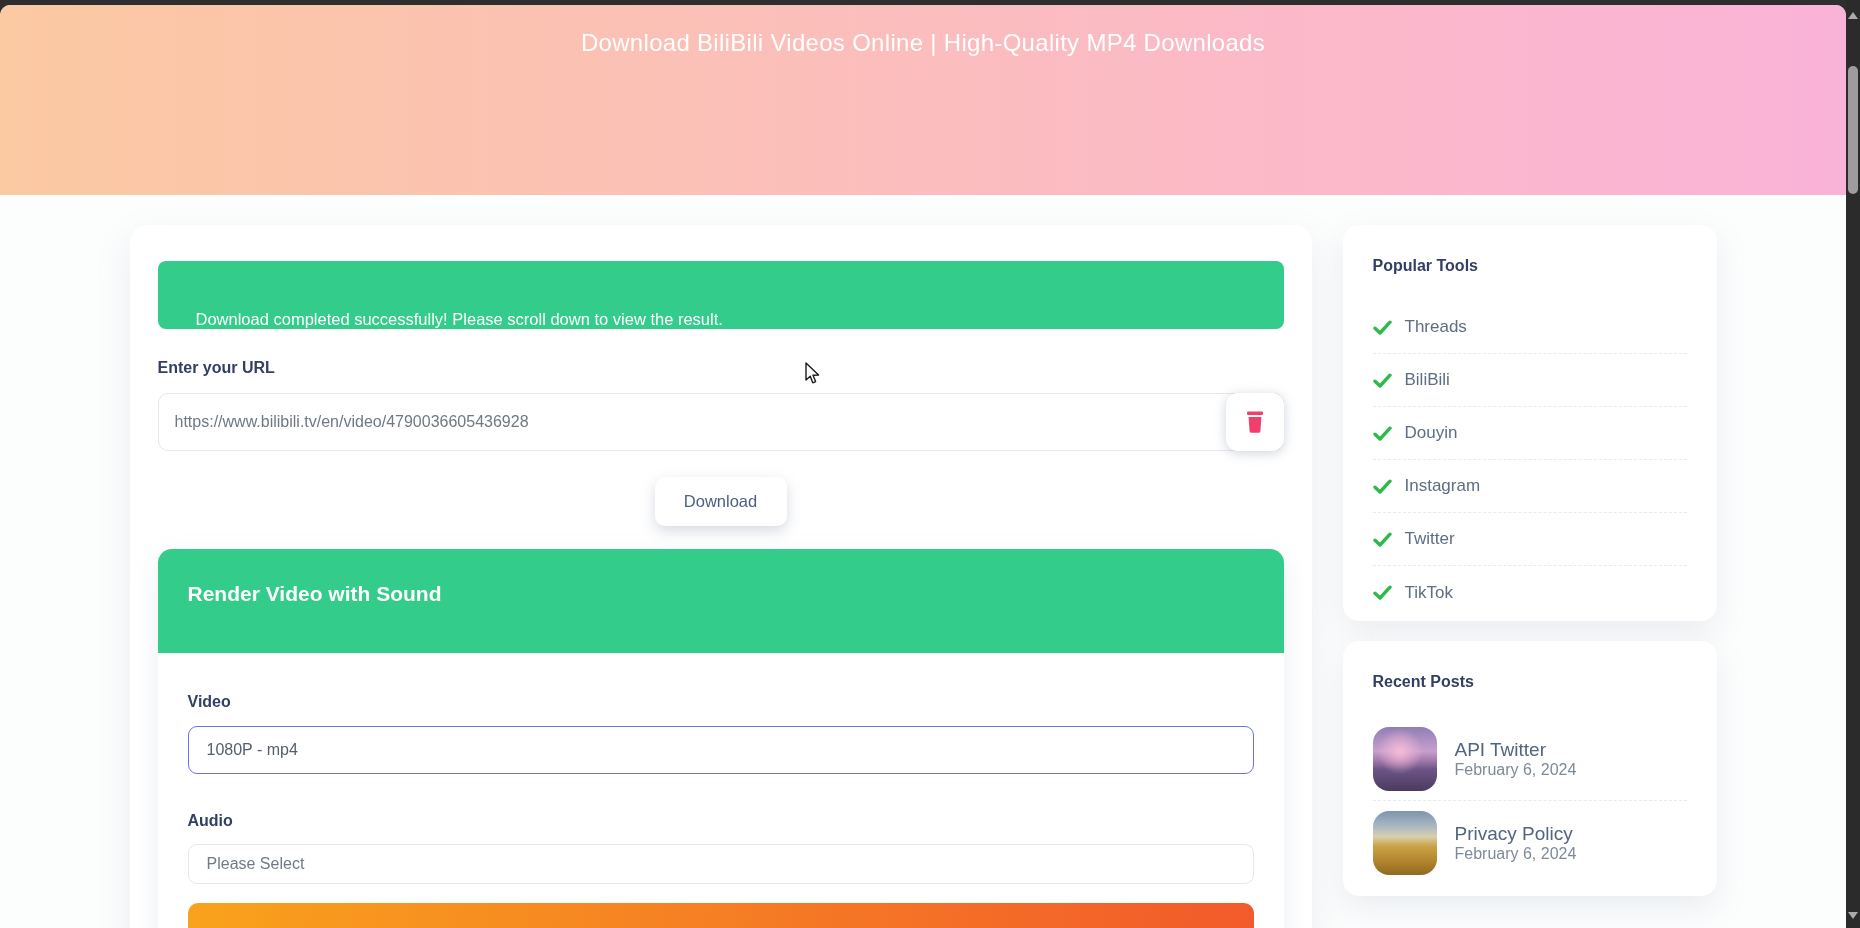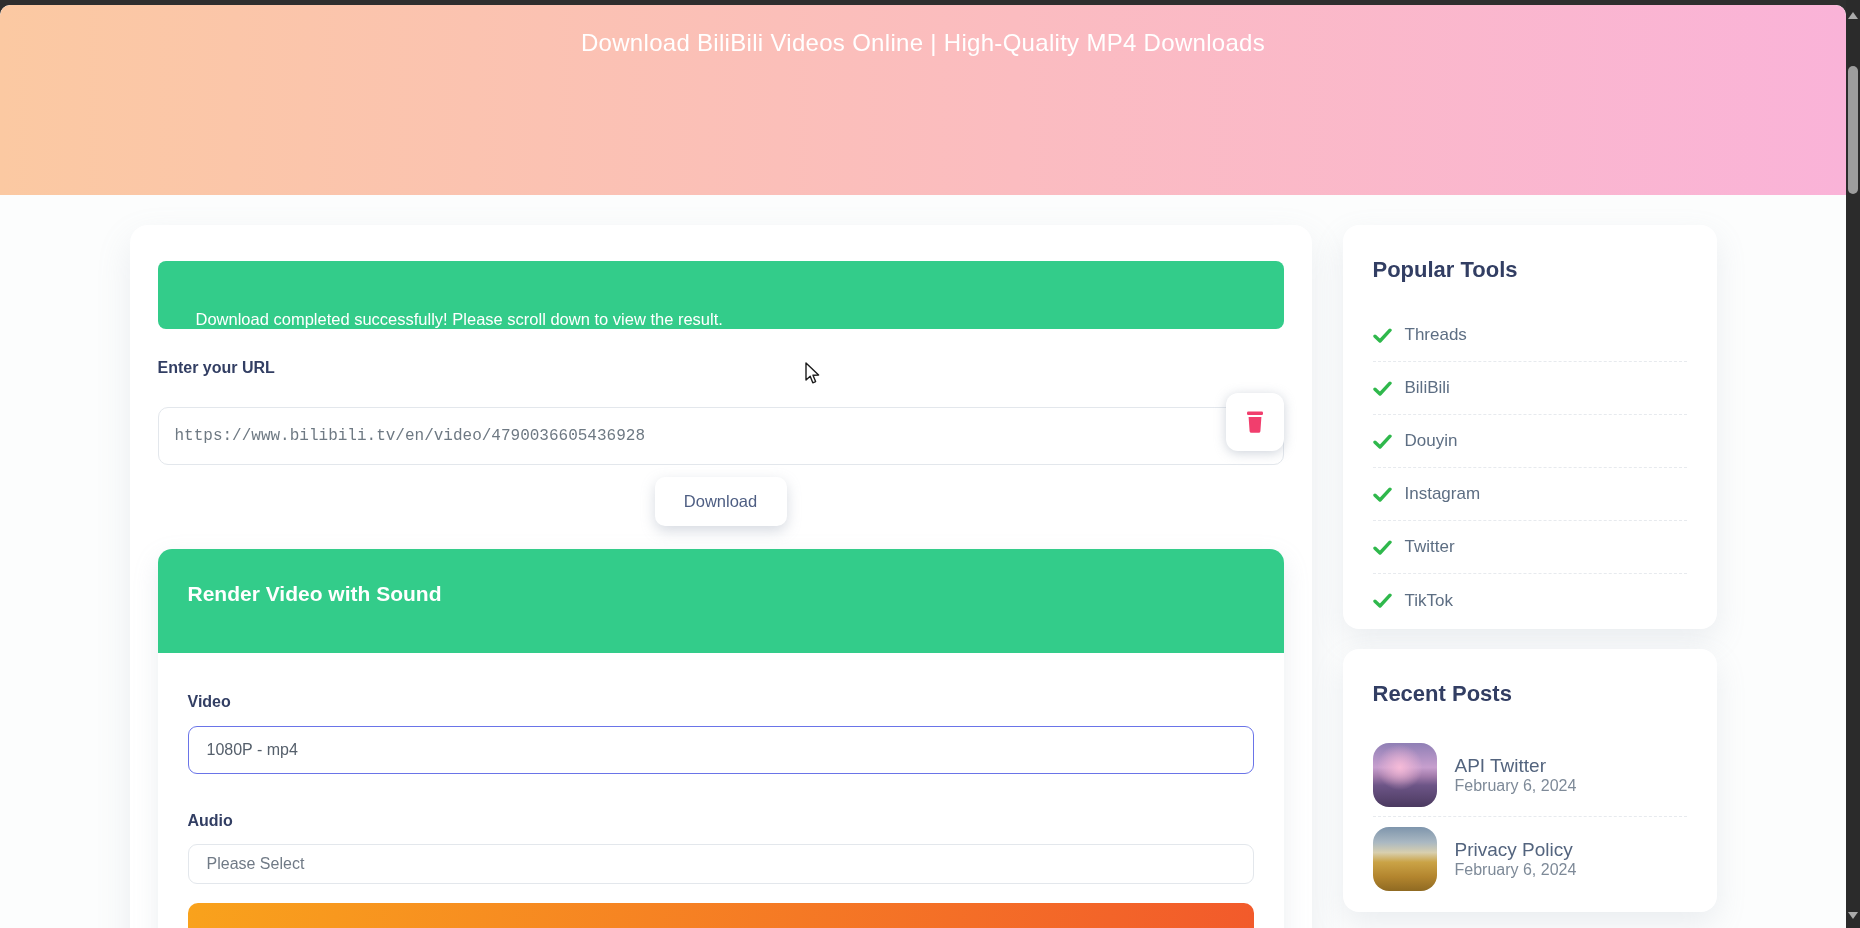--- a/index.html
+++ b/index.html
@@ -21,21 +21,21 @@
                box-shadow:0 14px 34px rgba(146,158,176,.16); }
 
   .alert-success { height:68px; border-radius:8px; background:var(--success,#33cc8a);
                    display:flex; align-items:flex-end; padding:0 38px; color:#fff; font-size:16.5px; }
 
   .field-label { display:block; margin-top:30px; font-size:16px; font-weight:700; color:var(--heading_navy,#323e63); }
 
   .url-row { position:relative; margin-top:16px; height:58px; }
   .url-input { width:100%; height:58px; border:1px solid var(--input_border,#e3e7ec); border-radius:10px;
                padding:0 72px 0 16px; font-size:16px; color:var(--input_text,#6e7983); background:#fff; outline:none;
-               font-family:Liberation Mono, monospace;margin-top:14px; }
+               font-family:Liberation Sans, sans-serif; }
   .clear-btn { position:absolute; right:0; top:0; width:58px; height:58px; background:#fff; border:none;
                border-radius:12px; box-shadow:0 2px 12px rgba(146,158,176,.45); cursor:pointer;
                display:flex; align-items:center; justify-content:center; }
 
   .dl-row { text-align:center; margin-top:26px; }
   .download-btn { width:132px; height:49px; border:none; border-radius:10px; background:#fff; cursor:pointer;
                   box-shadow:0 5px 14px rgba(146,158,176,.38); color:#4e5e83; font-size:16.5px; font-family:inherit; }
 
   .render-card { margin-top:23px; border-radius:14px; overflow:hidden; box-shadow:0 10px 26px rgba(146,158,176,.18); }
   .render-head { height:104px; background:var(--success,#33cc8a); display:flex; align-items:center; padding:0 30px 14px; }
@@ -49,21 +49,21 @@
   .audio-label { margin-top:38px !important; }
   .render-btn { margin-top:19px; width:100%; height:58px; border:none; border-radius:10px; cursor:pointer;
                 background:linear-gradient(98deg, var(--btn_orange_start,#f9a21c) 0%, var(--btn_orange_end,#f25a2b) 100%);
                 display:flex; justify-content:center; align-items:flex-start; padding-top:20px; }
 
   
   .sidebar { width:374px; }
   .side-card { background:#fff; border-radius:16px; box-shadow:0 12px 30px rgba(146,158,176,.16); }
   .card-tools { padding:32px 30px 2px; }
   .card-posts { margin-top:20px; padding:32px 30px 12px; }
-  .side-heading { font-size:22px; font-weight:700; color:var(--heading_navy,#323e63); }
+  .side-heading { font-size:16px; font-weight:700; color:var(--heading_navy,#323e63); }
   .tool-list { list-style:none; margin-top:26px; }
   .tool-item { display:flex; align-items:center; gap:13px; height:53px; font-size:17px;
                color:var(--item_text,#5d6e83); border-bottom:1px dashed #e7eaee; cursor:pointer; }
   .tool-item:last-child { border-bottom:none; }
 
   .post-list { margin-top:26px; }
   .post { display:flex; align-items:center; gap:18px; padding:10px 0 9px; border-bottom:1px dashed #e7eaee; cursor:pointer; }
   .post:last-child { border-bottom:none; }
   .thumb { width:64px; height:64px; border-radius:16px; flex:0 0 64px; }
   .thumb-sunset { background:

